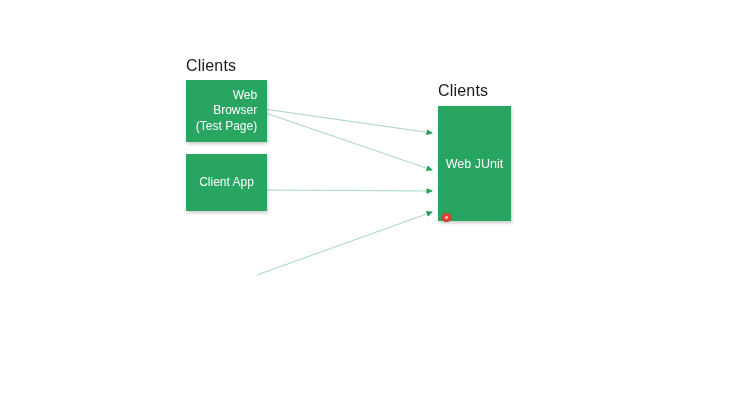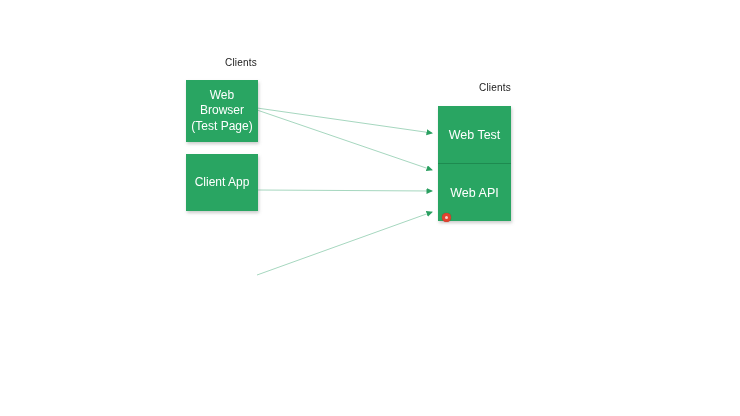--- a/index.html
+++ b/index.html
@@ -17,35 +17,35 @@
     position:relative;
     width:740px;height:416px;
     background:#ffffff;
     overflow:hidden;
   }
   .connectors{
     position:absolute;left:0;top:0;width:740px;height:416px;
   }
   .group-label{
     position:absolute;
-    text-align:right;
-    font-size:10px;
+    text-align:left;
+    font-size:16px;
     color:var(--label-black);
     letter-spacing:0.2px;
   }
   .clients-label{left:186px;top:57px;width:71px;}
   .server-label{left:438px;top:82px;width:73px;}
   .box{
     position:absolute;
     left:186px;
-    width:72px;
+    width:81px;
     background:var(--box-green);
     color:var(--box-text);
     display:flex;align-items:center;justify-content:center;
-    text-align:center;
+    text-align:right;
     font-size:12px;
     line-height:1.28;
     box-shadow:1px 2px 3px rgba(110,110,110,0.35);
   }
   .box-label{white-space:pre-line;}
   .web-browser{top:80px;height:62px;}
   .client-app{top:154px;height:57px;}
   .test-driver{top:244px;height:61px;}
   .server-box{
     position:absolute;
@@ -107,24 +107,21 @@
 
   <div class="box client-app">
     <span class="box-label">Client App</span>
   </div>
 
 
   <div class="group-label server-label">Clients</div>
 
   <div class="server-box">
     <div class="server-section web-site">
-      <span>Web Test</span>
-    </div>
-    <div class="server-section web-api">
-      <span>Web API</span>
+      <span>Web JUnit</span>
     </div>
   </div>
 
   <div class="click-indicator">
     <span class="click-indicator-dot"></span>
   </div>
 
 </div>
 
 </body></html>

